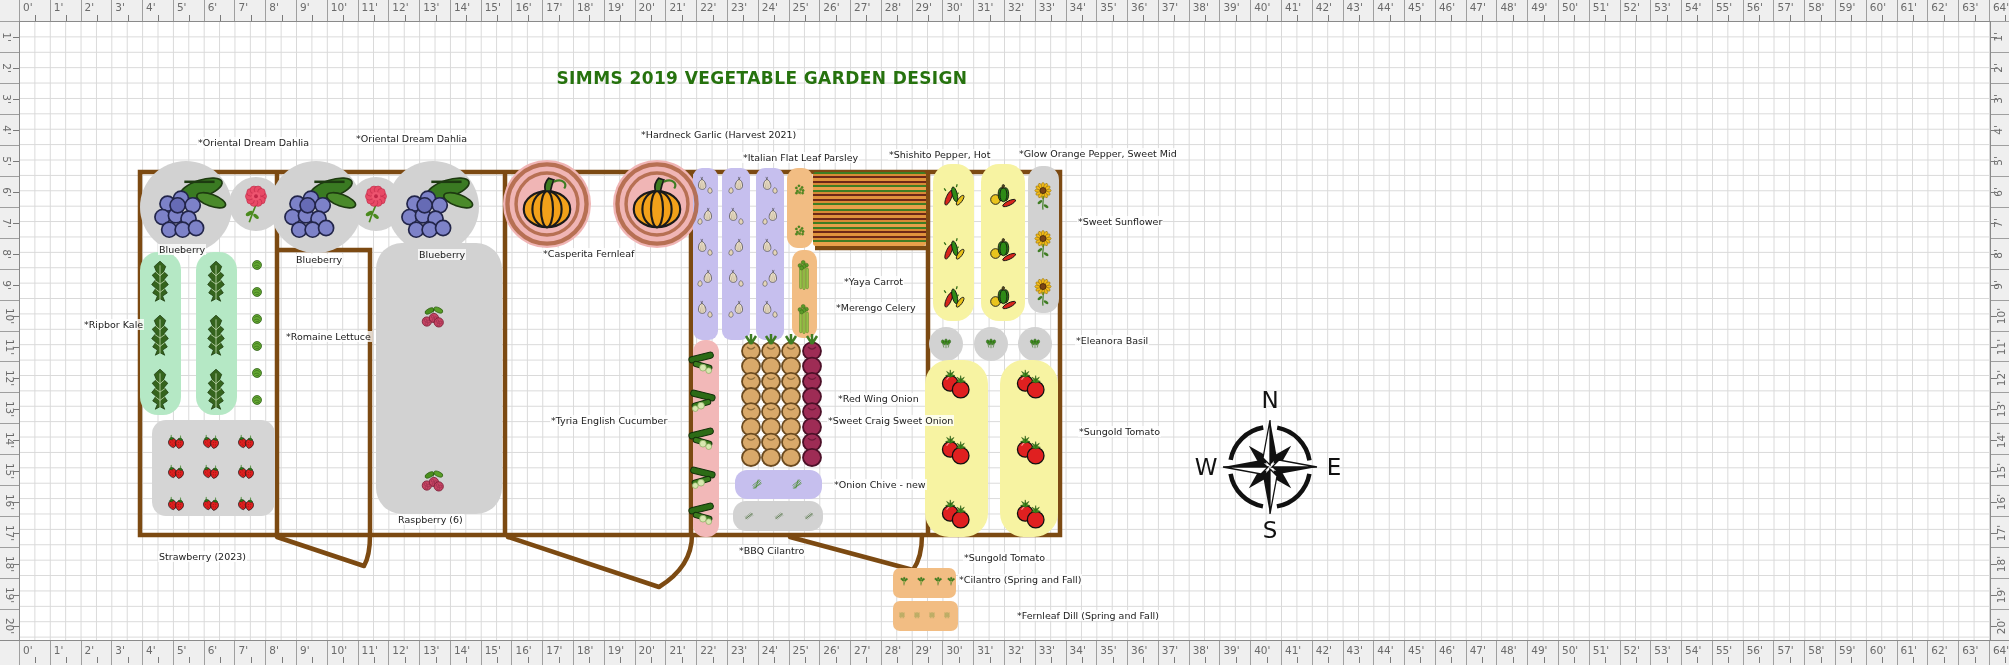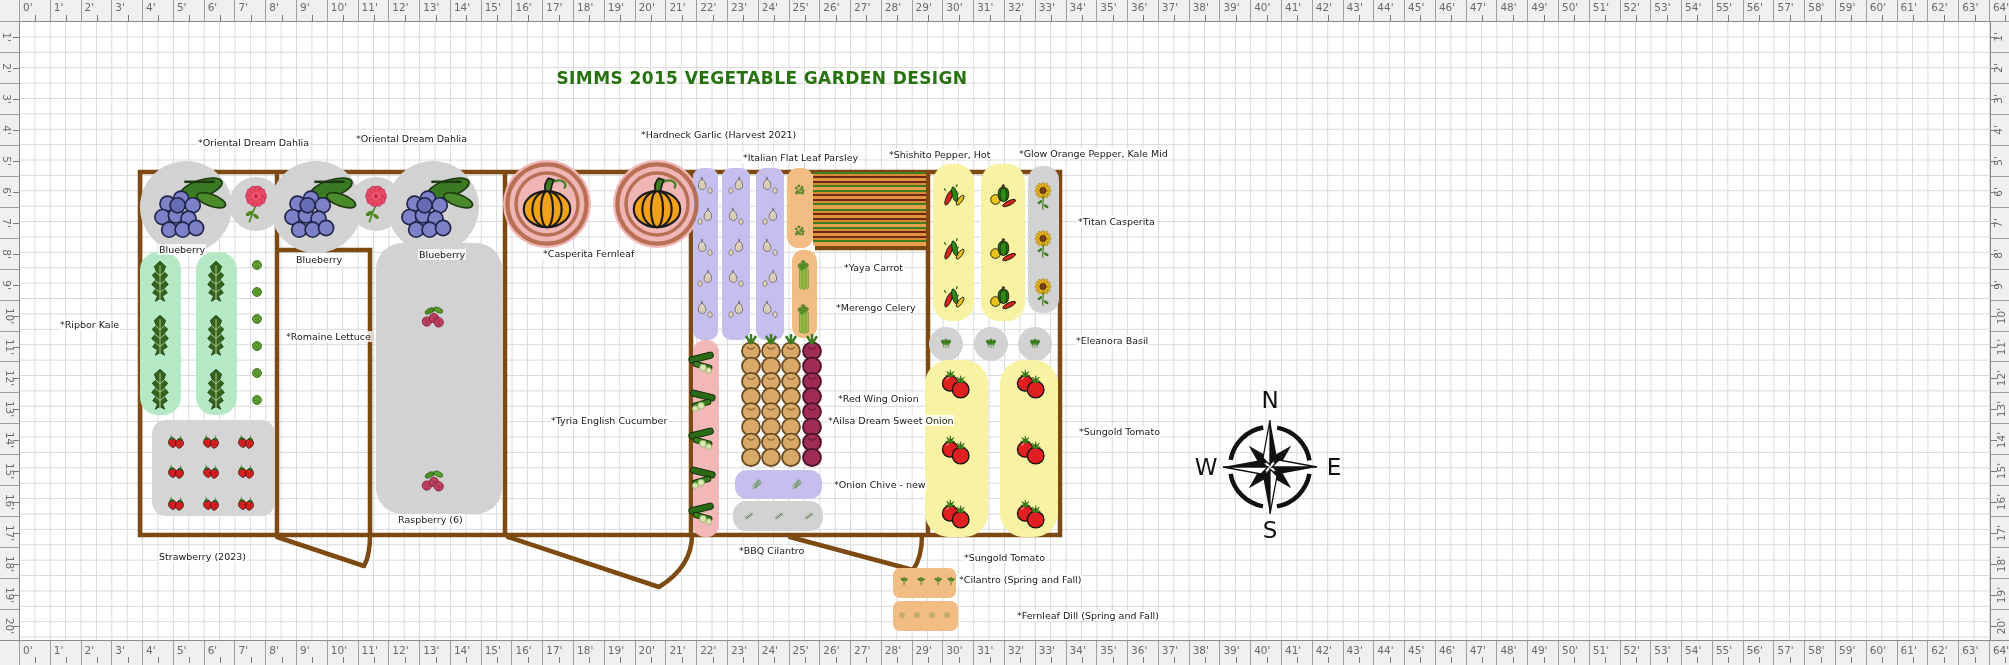--- a/index.html
+++ b/index.html
@@ -39,21 +39,21 @@
   .carrot-tex{background:repeating-linear-gradient(180deg,
       #3f7d23 0 2px,#d98a35 2px 4px,#6e2817 4px 6px,#e0933c 6px 9px,
       #6e2817 9px 11px,#d98a35 11px 13px,#3f7d23 13px 15px,#e8a04a 15px 18.5px);}
   #overlay{position:absolute;left:0;top:0;pointer-events:none;}
 </style>
 </head>
 <body>
 
 <div id="canvas"></div>
 
-<div id="title" style="color: rgb(38, 114, 14);">SIMMS 2015 VEGETABLE GARDEN DESIGN</div>
+<div id="title" style="color: rgb(38, 114, 14);">SIMMS 2019 VEGETABLE GARDEN DESIGN</div>
 
 <svg id="overlay" width="2009" height="665" viewBox="0 0 2009 665">
     <g>
       <path d="M140,172 H1060 V535 H140 Z" stroke="#7c4a12" stroke-width="4.5" fill="none"></path>
       <path d="M277,172 V535" stroke="#7c4a12" stroke-width="4.5" fill="none"></path>
       <path d="M277,250 H370 V535" stroke="#7c4a12" stroke-width="4.5" fill="none"></path>
       <path d="M505,172 V535" stroke="#7c4a12" stroke-width="4.5" fill="none"></path>
       <path d="M691,172 V535" stroke="#7c4a12" stroke-width="4.5" fill="none"></path>
       <path d="M928,172 V535" stroke="#7c4a12" stroke-width="4.5" fill="none"></path>
       <path d="M815,248 H926" stroke="#7c4a12" stroke-width="4.5" fill="none"></path>
@@ -1219,33 +1219,33 @@
       <path d="M7,-1 l-5,-4 M7,-1 l5,-4"></path>
       <path d="M7,4 l-5,-4 M7,4 l5,-4"></path>
       <path d="M7,9 l-5,-4 M7,9 l5,-4"></path>
     </g>
   </svg>
 <div class="lbl" style="left: 197px; top: 137px;">*Oriental Dream Dahlia</div>
 <div class="lbl" style="left: 355px; top: 133px;">*Oriental Dream Dahlia</div>
 <div class="lbl" style="left: 640px; top: 129px;">*Hardneck Garlic (Harvest 2021)</div>
 <div class="lbl" style="left: 742px; top: 152px;">*Italian Flat Leaf Parsley</div>
 <div class="lbl" style="left: 888px; top: 149px;">*Shishito Pepper, Hot</div>
-<div class="lbl" style="left: 1018px; top: 148px;">*Glow Orange Pepper, Kale Mid</div>
-<div class="lbl" style="left: 1077px; top: 216px;">*Titan Casperita</div>
+<div class="lbl" style="left: 1018px; top: 148px;">*Glow Orange Pepper, Sweet Mid</div>
+<div class="lbl" style="left: 1077px; top: 216px;">*Sweet Sunflower</div>
 <div class="lbl" style="left: 158px; top: 244px;">Blueberry</div>
 <div class="lbl" style="left: 295px; top: 254px;">Blueberry</div>
 <div class="lbl" style="left: 418px; top: 249px;">Blueberry</div>
-<div class="lbl" style="left: 59px; top: 319px;">*Ripbor Kale</div>
+<div class="lbl" style="left: 83px; top: 319px;">*Ripbor Kale</div>
 <div class="lbl" style="left: 285px; top: 331px;">*Romaine Lettuce</div>
 <div class="lbl" style="left: 542px; top: 248px;">*Casperita Fernleaf</div>
 <div class="lbl" style="left: 550px; top: 415px;">*Tyria English Cucumber</div>
-<div class="lbl" style="left: 843px; top: 262px;">*Yaya Carrot</div>
+<div class="lbl" style="left: 843px; top: 276px;">*Yaya Carrot</div>
 <div class="lbl" style="left: 835px; top: 302px;">*Merengo Celery</div>
 <div class="lbl" style="left: 837px; top: 393px;">*Red Wing Onion</div>
-<div class="lbl" style="left: 827px; top: 415px;">*Ailsa Dream Sweet Onion</div>
+<div class="lbl" style="left: 827px; top: 415px;">*Sweet Craig Sweet Onion</div>
 <div class="lbl" style="left: 833px; top: 479px;">*Onion Chive - new</div>
 <div class="lbl" style="left: 397px; top: 514px;">Raspberry (6)</div>
 <div class="lbl" style="left: 158px; top: 551px;">Strawberry (2023)</div>
 <div class="lbl" style="left: 738px; top: 545px;">*BBQ Cilantro</div>
 <div class="lbl" style="left: 963px; top: 552px;">*Sungold Tomato</div>
 <div class="lbl" style="left: 958px; top: 574px;">*Cilantro (Spring and Fall)</div>
 <div class="lbl" style="left: 1016px; top: 610px;">*Fernleaf Dill (Spring and Fall)</div>
 <div class="lbl" style="left: 1075px; top: 335px;">*Eleanora Basil</div>
 <div class="lbl" style="left: 1078px; top: 426px;">*Sungold Tomato</div>
 <div id="ruler-top" class="hruler">

